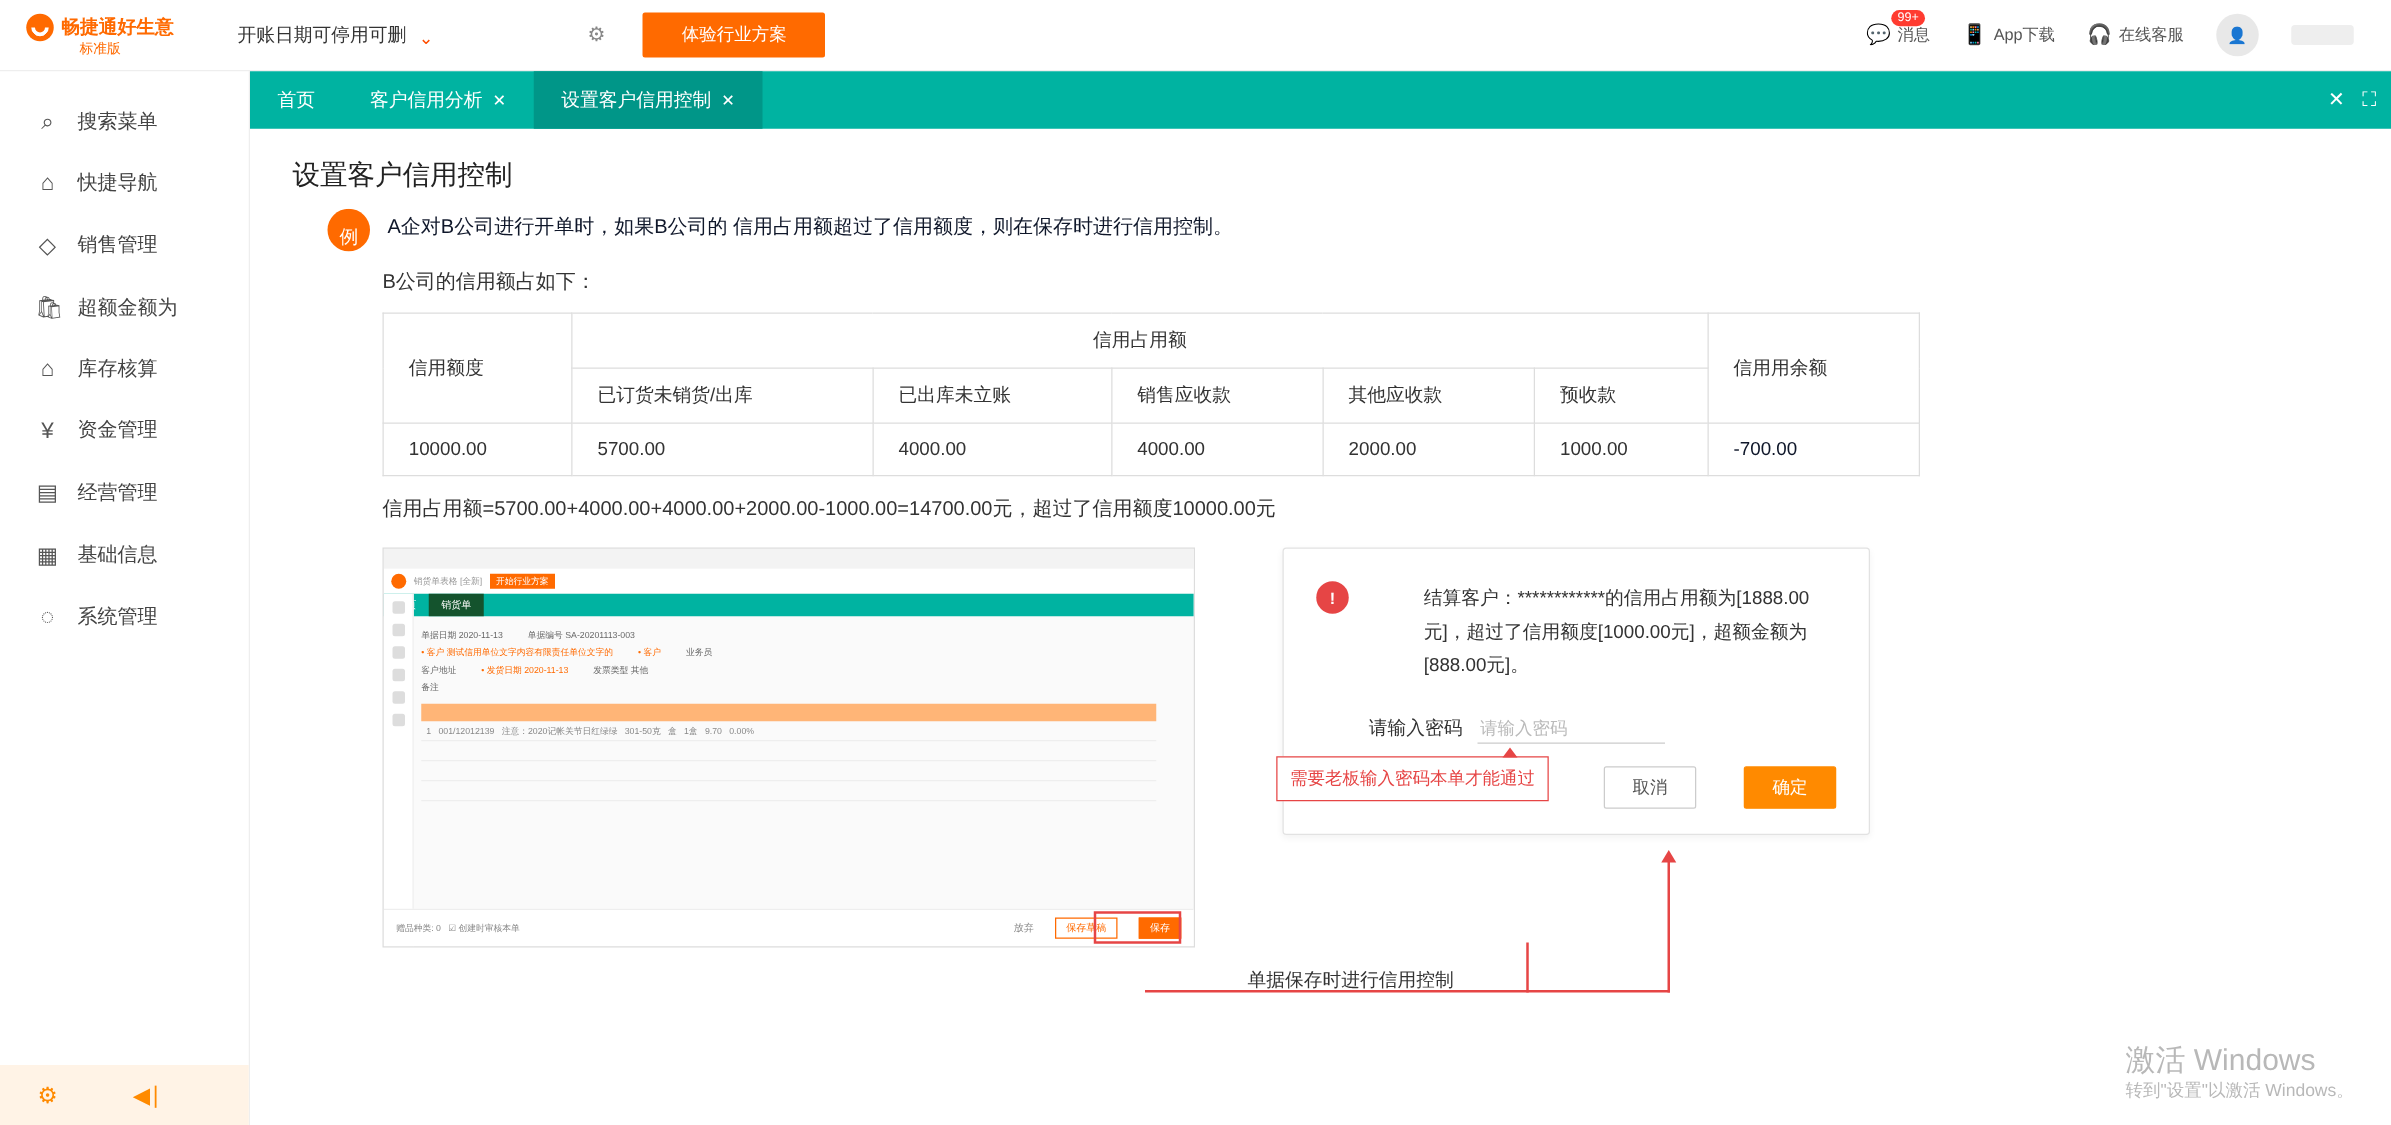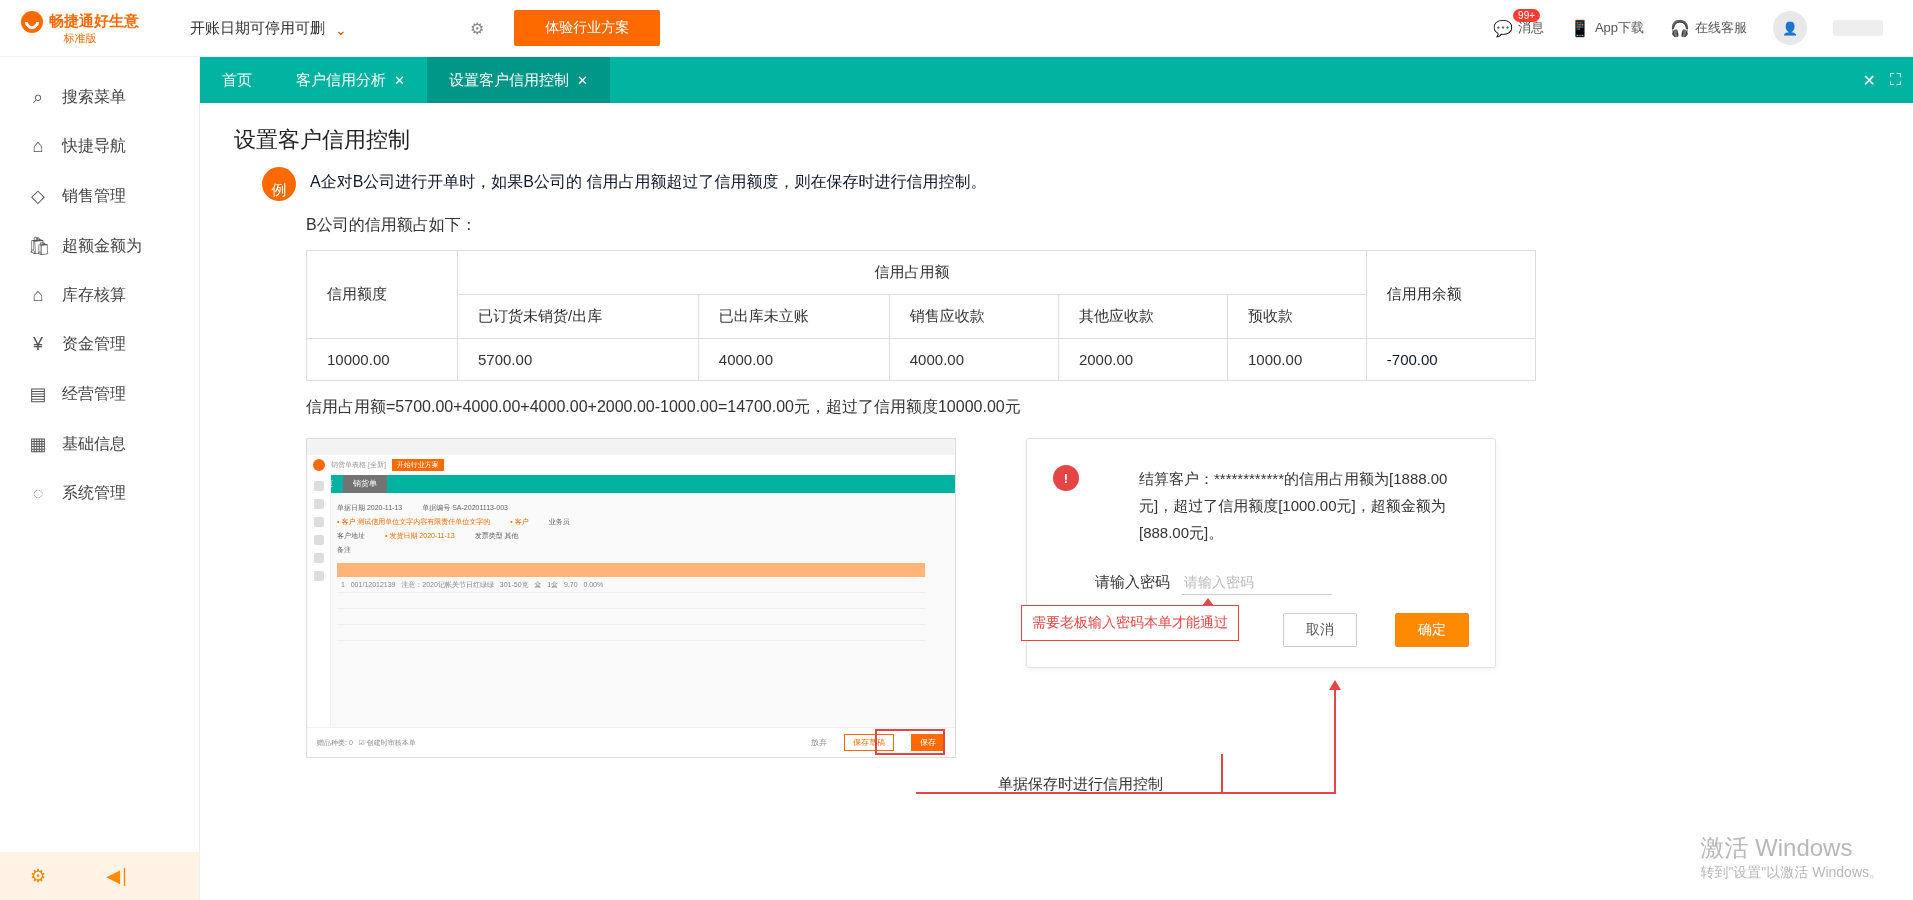--- a/index.html
+++ b/index.html
@@ -66,21 +66,21 @@
   .calc-line { font-size: 16px; margin: 16px 0 20px 48px; }
 
   .figure-row { display: flex; gap: 70px; align-items: flex-start; margin-left: 48px; position: relative; }
   .mini-shot { width: 650px; height: 320px; border: 1px solid #ddd; background: #fafafa; position: relative; overflow: hidden; font-size: 8px; }
   .mini-hdr { height: 16px; background: #f3f3f3; }
   .mini-top { height: 20px; background: #fff; display:flex; align-items:center; padding:0 6px; gap:6px; }
   .mini-logo { width:12px; height:12px; background:#ff6a00; border-radius:50%; }
   .mini-cta { background:#ff6a00; color:#fff; padding:1px 5px; font-size:7px; }
   .mini-tabs { height: 18px; background: #00b3a1; display:flex; }
   .mini-tab { padding:0 10px; color:#fff; font-size:8px; line-height:18px; }
-  .mini-tab.act { background:#737373; }
+  .mini-tab.act { background:#14532d; }
   .mini-body { padding: 6px 30px; }
   .mini-row { display:flex; gap:20px; margin:4px 0; font-size:7px; color:#666; }
   .mini-orange { color:#ff6a00; font-size:7px; }
   .mini-tblhdr { background:#ffb577; height:14px; margin-top:8px; }
   .mini-tblrow { height:16px; border-bottom:1px solid #eee; display:flex; align-items:center; }
   .mini-foot { position:absolute; bottom:0; left:0; right:0; height:30px; background:#fff; border-top:1px solid #eee; display:flex; align-items:center; gap:17px; padding:0 10px; }
   .mini-btn { border:1px solid #ff6a00; color:#ff6a00; padding:2px 8px; font-size:8px; background:#fff; }
   .mini-btn.fill { background:#ff6a00; color:#fff; }
   .mini-save-highlight { position:absolute; bottom:2px; right:10px; width:70px; height:26px; border:2px solid #e64545; }
   .mini-sidebar { position:absolute; left:0; top:36px; bottom:0; width:24px; background:#fff; border-right:1px solid #eee; display:flex; flex-direction:column; align-items:center; gap:8px; padding-top:6px; }

